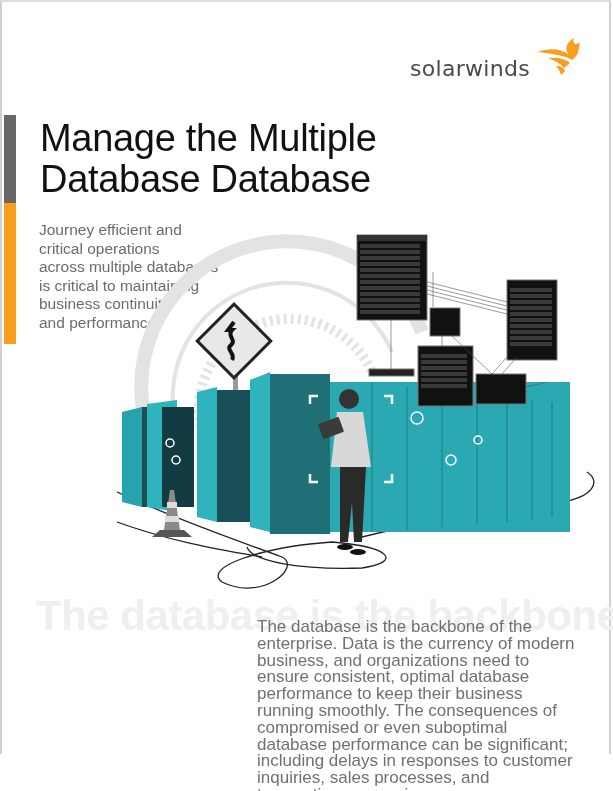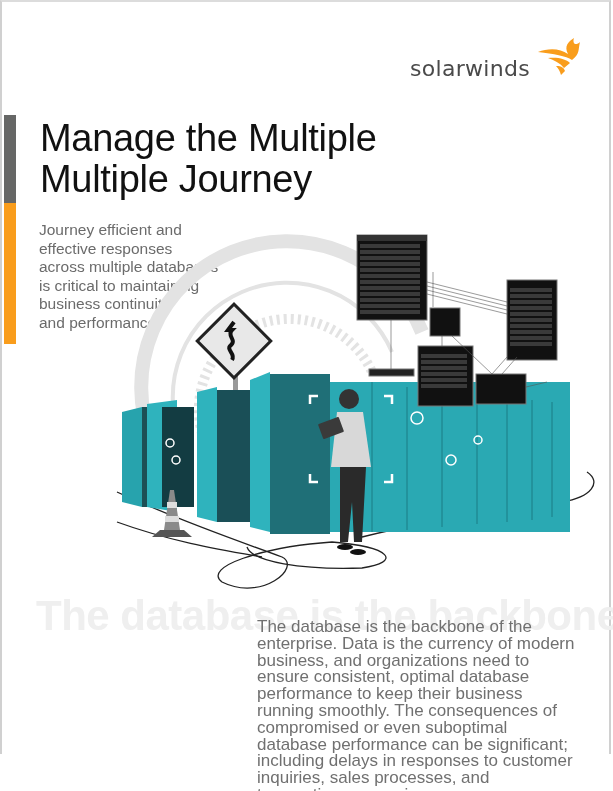--- a/index.html
+++ b/index.html
@@ -28,26 +28,26 @@
       <path d="M14 20 C24 19 32 21 36 25 L30 30 C26 25 20 22 14 20 Z" fill="#f99d1c"></path>
       <path d="M22 28 C28 28 30 30 31 33 L27 37 C26 33 24 30 22 28 Z" fill="#f99d1c"></path>
     </svg>
   </div>
 
   <div class="bar-gray"></div>
   <div class="bar-orange"></div>
 
   <h1 class="title" style="margin:0;">
     <span>Manage the Multiple</span><br>
-    <span>Multiple Journey</span>
+    <span>Database Database</span>
   </h1>
 
   <div class="subtitle">
     <span>Journey efficient and</span><br>
-    <span>effective responses</span><br>
+    <span>critical operations</span><br>
     <span>across multiple databases</span><br>
     <span>is critical to maintaining</span><br>
     <span>business continuity</span><br>
     <span>and performance.</span>
   </div>
 
   <svg class="illus" viewBox="0 220 613 380">
 
     <g fill="none" stroke="#e3e3e3">
       <path d="M150 440 A 140 140 0 0 1 420 330" stroke-width="14"></path>

